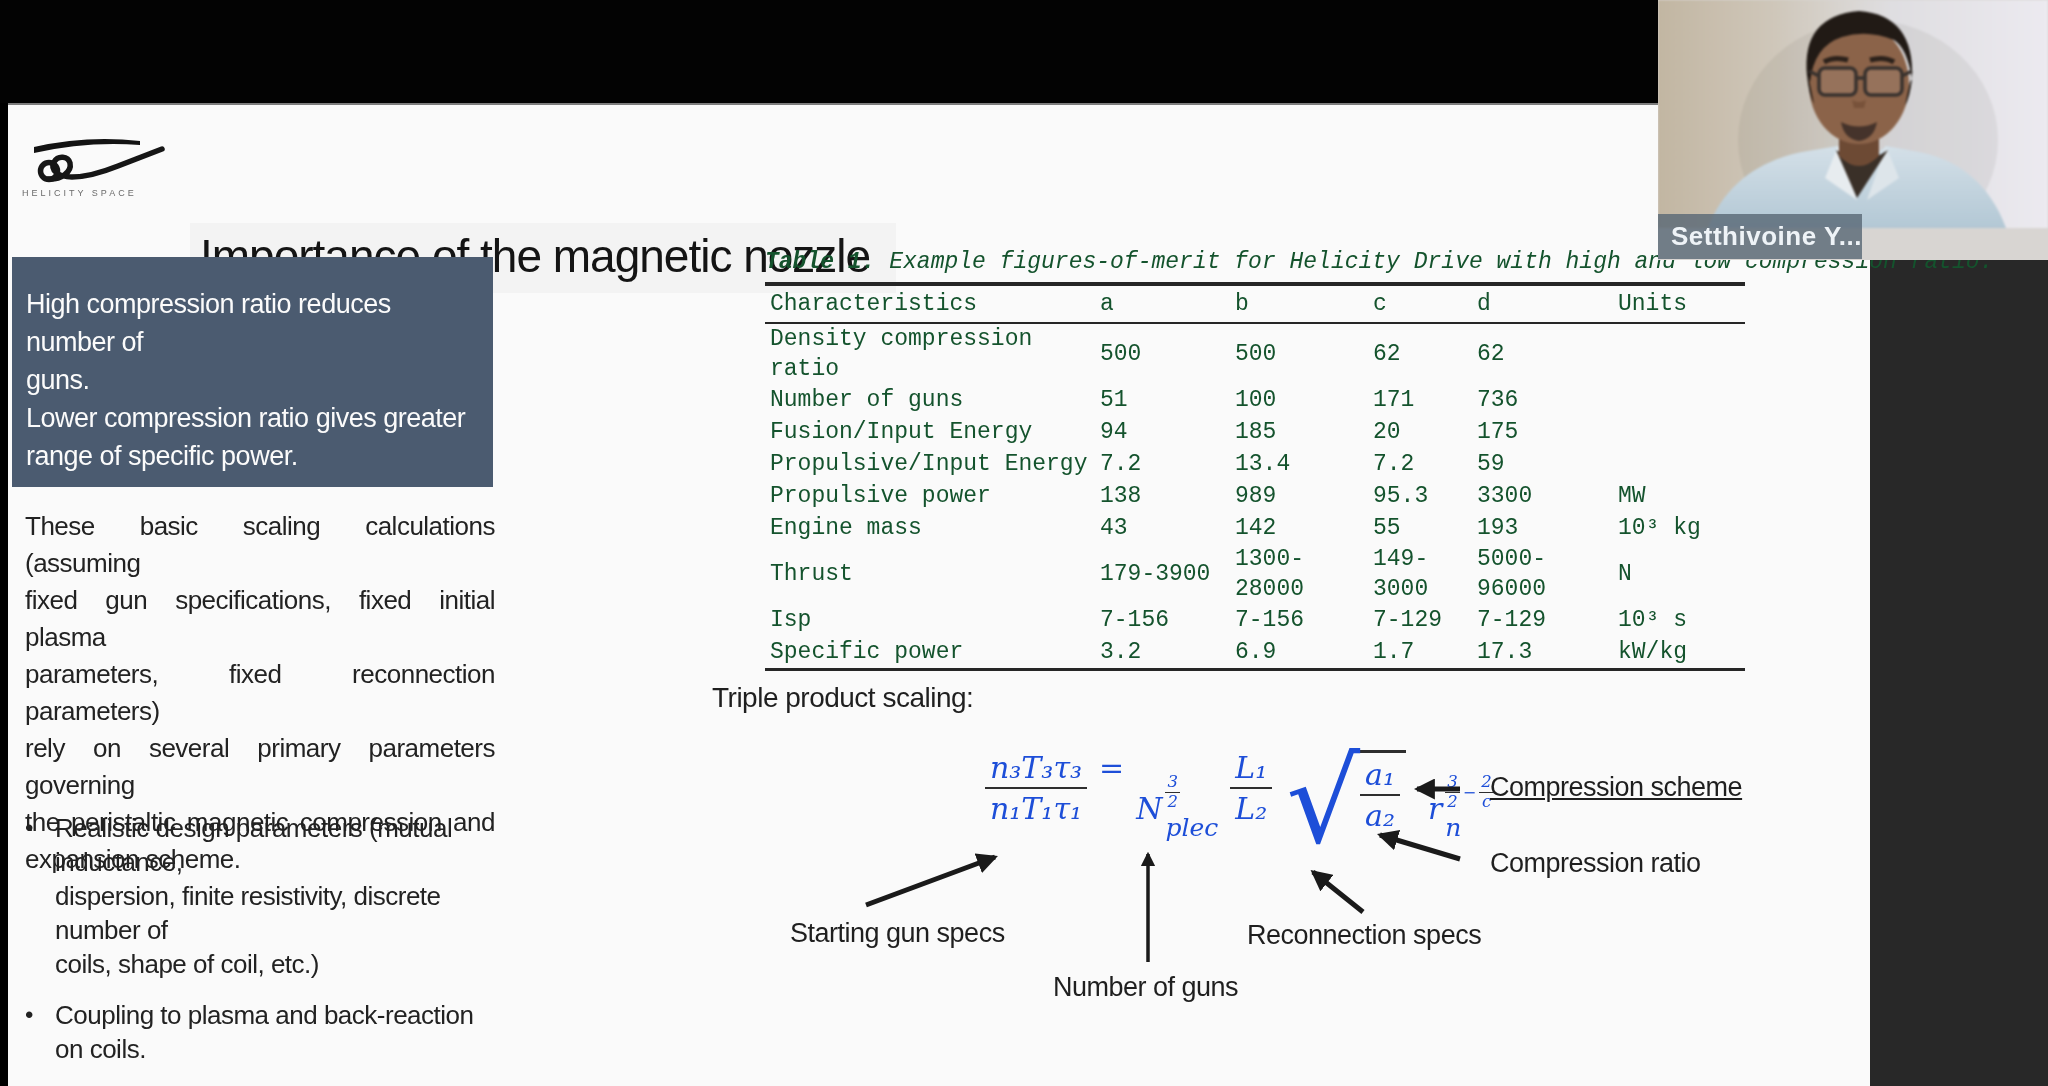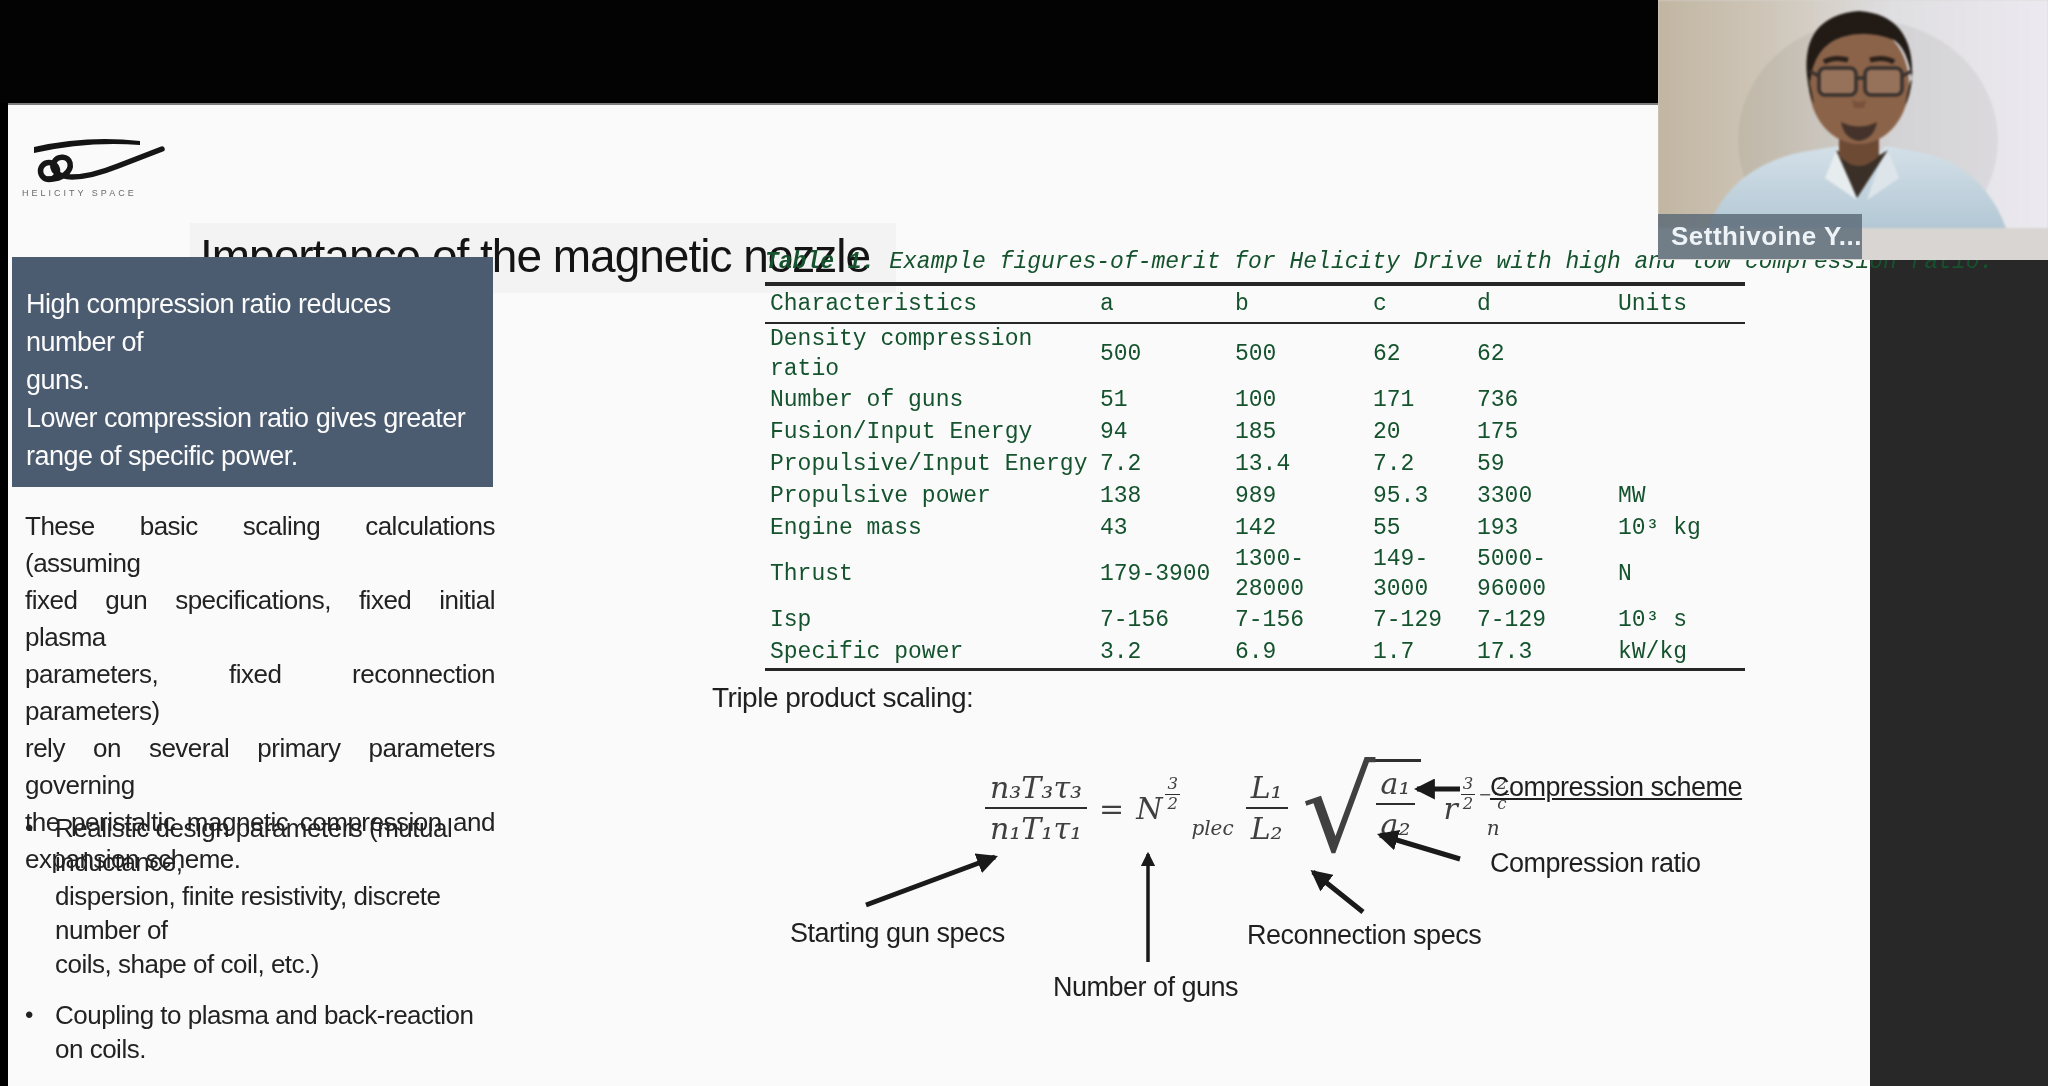--- a/index.html
+++ b/index.html
@@ -33,30 +33,30 @@
   .tablewrap{position:absolute;left:757px;top:144px;width:980px;font-family:Liberation Mono, monospace;color:#14532d;}
   .caption{text-align:center;font-size:23px;font-style:italic;margin-bottom:7px;white-space:nowrap;}
   .caption .cb{font-weight:bold;}
   table.ptable{border-collapse:collapse;width:980px;font-size:23px;}
   .ptable th,.ptable td{font-weight:normal;text-align:left;padding:0 0 0 5px;height:32px;line-height:30px;vertical-align:middle;}
   .ptable thead th{border-top:4px solid #262626;border-bottom:2px solid #262626;height:36px;}
   .ptable tr.last td{border-bottom:3px solid #262626;}
 
   
   .triple-label{position:absolute;left:704px;top:577px;font-size:28px;letter-spacing:-0.5px;color:#1f1f1f;}
-  .equation{position:absolute;left:977px;top:645px;height:116px;display:flex;align-items:center;gap:12px;font-family:"DejaVu Serif",serif;font-style:italic;font-size:30px;color:#404040;}
+  .equation{position:absolute;left:977px;top:645px;height:116px;display:flex;gap:12px;font-family:"DejaVu Serif",serif;font-style:italic;font-size:30px;color:#1d4ed8;}
   .frac{display:inline-flex;flex-direction:column;align-items:center;}
   .frac .fn{padding:0 5px 2px 5px;border-bottom:2.5px solid #2e2e2e;}
   .frac .fd{padding:2px 5px 0 5px;}
   .eq{font-style:normal;}
   .supsub{display:inline-flex;flex-direction:column;align-items:flex-start;margin-left:3px;gap:3px;}
   .sfrac{display:inline-flex;flex-direction:column;align-items:center;font-size:16.5px;line-height:1.02;}
   .sfrac .fn2{border-bottom:1.5px solid #2e2e2e;padding:0 2px 1px 2px;}
   .sfrac .fd2{padding-top:1px;}
-  .nsub{font-size:20px;margin-left:26px;}
+  .nsub{font-size:25px;}
   .exprow{display:inline-flex;align-items:center;gap:3px;}
   .minus{font-style:normal;font-size:16px;}
   .sqrt{display:flex;align-items:flex-start;margin-left:2px;}
   .radsign{font-style:normal;font-size:116px;line-height:98px;transform:translateY(3px);margin-right:-9px;}
   .radicand{border-top:3px solid #2e2e2e;padding:4px 6px 0 9px;}
   .rterm{display:inline-flex;align-items:center;margin-left:10px;}
 
   .arrows{position:absolute;left:672px;top:587px;pointer-events:none;}
   .anno{position:absolute;font-size:27px;letter-spacing:-0.5px;color:#1f1f1f;white-space:nowrap;}
   .anno-starting{left:782px;top:813px;}

